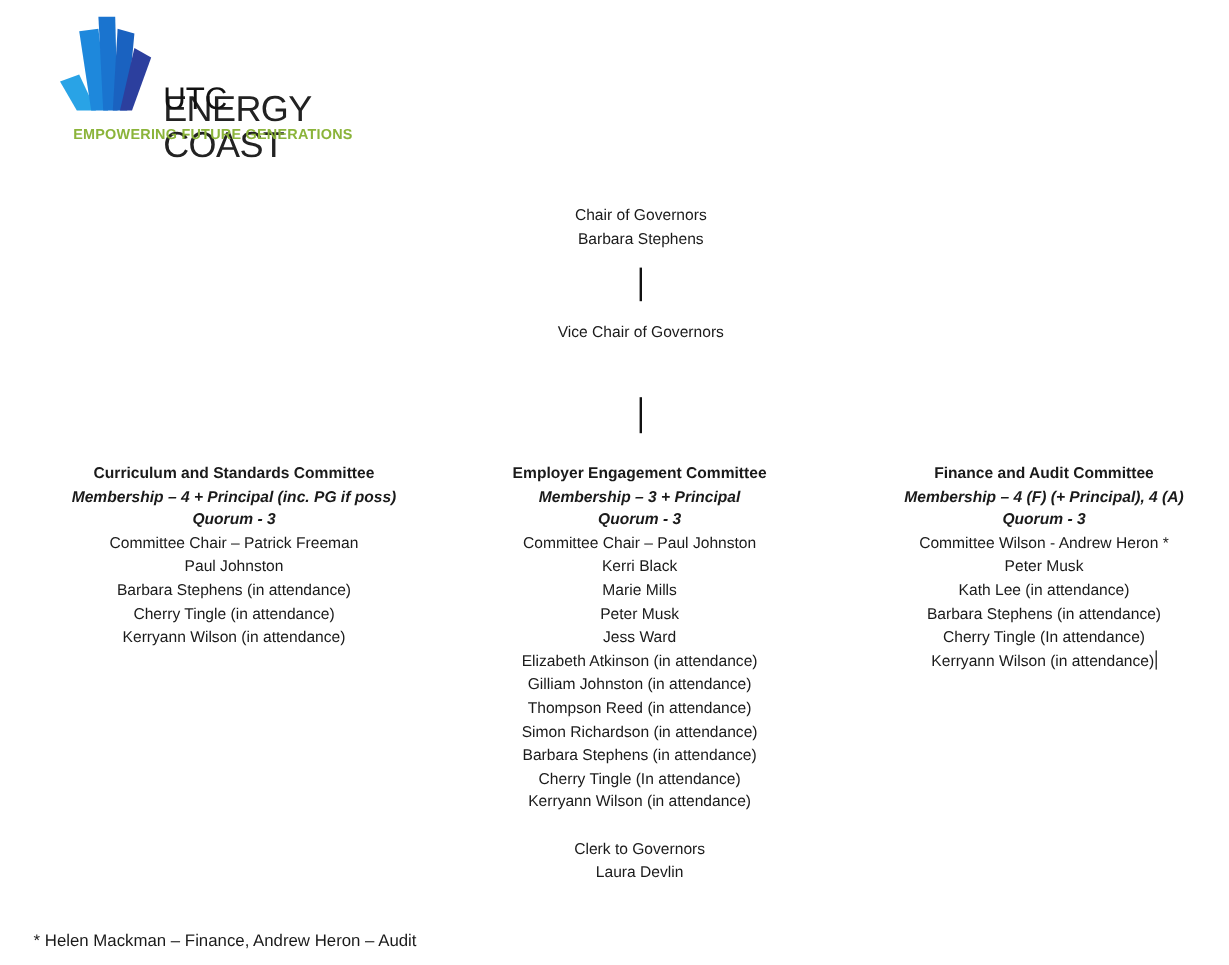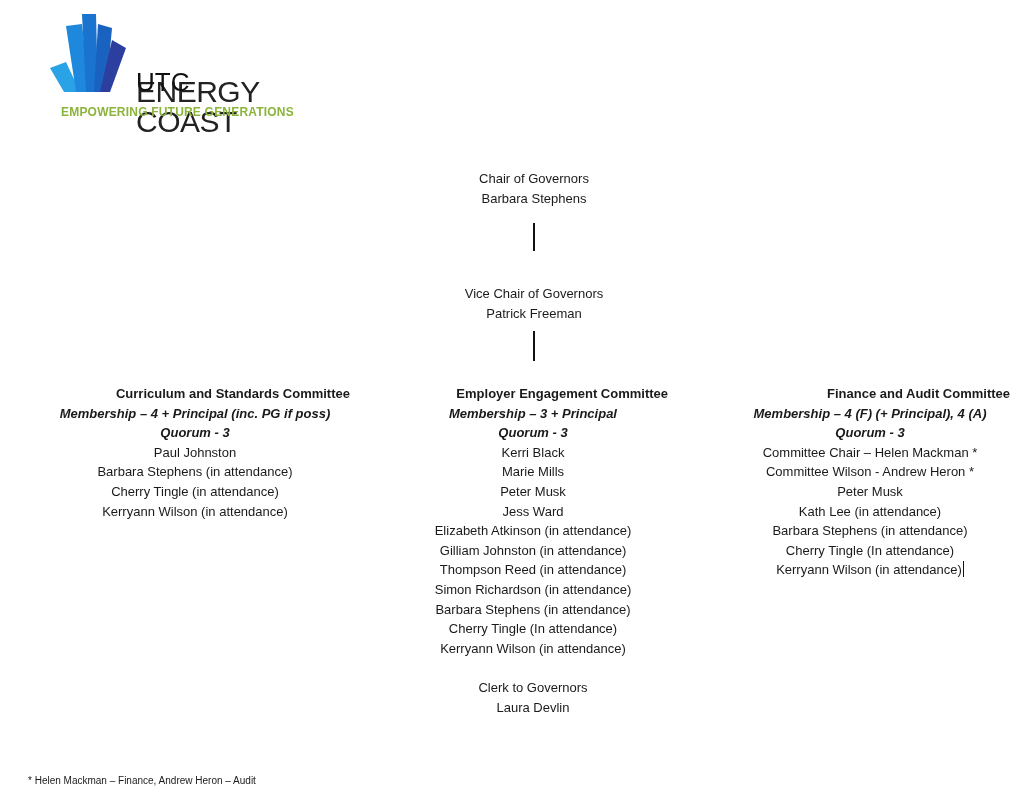--- a/index.html
+++ b/index.html
@@ -4,24 +4,24 @@
 <style>
   html, body { margin:0; padding:0; background:#ffffff; }
   body { width:1024px; height:804px; position:relative; overflow:hidden;
          font-family:"Liberation Sans", sans-serif; color:#1a1a1a; }
   .logo { position:absolute; left:48px; top:10px; width:300px; height:115px; }
   .logo svg { position:absolute; left:0; top:0; }
   .logo-title { position:absolute; left:88px; top:27px; font-size:30px; letter-spacing:-0.5px; color:#222; font-weight:400; line-height:30px;margin-top:40px; }
   .logo-sub { position:absolute; left:88px; top:58px; font-size:26px; font-weight:400; color:#111; line-height:28px; }
   .logo-tag { position:absolute; left:13px; top:95px; font-size:12px; font-weight:700; color:#8bb43a; letter-spacing:0.2px; white-space:nowrap; }
   .block { position:absolute; text-align:center; font-size:13px; line-height:19.6px; white-space:nowrap; }
-  .bold { font-weight:700;text-align:right; }
+  .bold { font-weight:700; }
   .bi { font-weight:700; font-style:italic; }
   .vline { position:absolute; left:533px; width:2px; background:#111; }
-  .footnote { position:absolute; left:28px; top:775px; font-size:10px; white-space:nowrap; }
+  .footnote { position:absolute; left:28px; top:775px; font-size:14px; white-space:nowrap; }
   .cursor { display:inline-block; width:1px; height:16px; background:#111; vertical-align:-3px; margin-left:1px; }
 </style>
 </head>
 <body>
 
 <div class="logo">
   <svg width="90" height="90" viewBox="0 0 90 90">
     <polygon points="2,58 18,52 32,82 16,82" fill="#29a3e6"></polygon>
     <polygon points="18,16 34,14 42,82 28,82" fill="#1e88dc"></polygon>
     <polygon points="34,4 48,4 50,82 38,82" fill="#1a74cf"></polygon>
@@ -33,62 +33,62 @@
   <div class="logo-tag">EMPOWERING FUTURE GENERATIONS</div>
 </div>
 
 <div class="block" style="left:434px; top:169px; width:200px;">
   <div>Chair of Governors</div>
   <div>Barbara Stephens</div>
 </div>
 
 <div class="vline" style="top:223px; height:28px;"></div>
 
-<div class="block" style="left:424px; top:284px; width:220px;">
+<div class="block" style="left:424px; top:267px; width:220px;">
   <div>Vice Chair of Governors</div>
-  <div>Patrick Freeman</div>
 </div>
 
 <div class="vline" style="top:331px; height:30px;"></div>
 
 <div class="block" style="left:40px; top:384px; width:310px;">
   <div class="bold">Curriculum and Standards Committee</div>
   <div class="bi">Membership – 4 + Principal (inc. PG if poss)</div>
   <div class="bi">Quorum - 3</div>
+  <div>Committee Chair – Patrick Freeman</div>
   <div>Paul Johnston</div>
   <div>Barbara Stephens (in attendance)</div>
   <div>Cherry Tingle (in attendance)</div>
   <div>Kerryann Wilson (in attendance)</div>
 </div>
 
 <div class="block" style="left:398px; top:384px; width:270px;">
   <div class="bold">Employer Engagement Committee</div>
   <div class="bi">Membership – 3 + Principal</div>
   <div class="bi">Quorum - 3</div>
+  <div>Committee Chair – Paul Johnston</div>
   <div>Kerri Black</div>
   <div>Marie Mills</div>
   <div>Peter Musk</div>
   <div>Jess Ward</div>
   <div>Elizabeth Atkinson (in attendance)</div>
   <div>Gilliam Johnston (in attendance)</div>
   <div>Thompson Reed (in attendance)</div>
   <div>Simon Richardson (in attendance)</div>
   <div>Barbara Stephens (in attendance)</div>
   <div>Cherry Tingle (In attendance)</div>
   <div>Kerryann Wilson (in attendance)</div>
   <div style="height:19.6px;"></div>
   <div>Clerk to Governors</div>
   <div>Laura Devlin</div>
 </div>
 
 <div class="block" style="left:730px; top:384px; width:280px;">
   <div class="bold">Finance and Audit Committee</div>
   <div class="bi">Membership – 4 (F) (+ Principal), 4 (A)</div>
   <div class="bi">Quorum - 3</div>
-  <div>Committee Chair – Helen Mackman *</div>
   <div>Committee Wilson - Andrew Heron *</div>
   <div>Peter Musk</div>
   <div>Kath Lee (in attendance)</div>
   <div>Barbara Stephens (in attendance)</div>
   <div>Cherry Tingle (In attendance)</div>
   <div><span>Kerryann Wilson (in attendance)</span><span class="cursor"></span></div>
 </div>
 
 <div class="footnote">* Helen Mackman – Finance, Andrew Heron – Audit</div>
 

